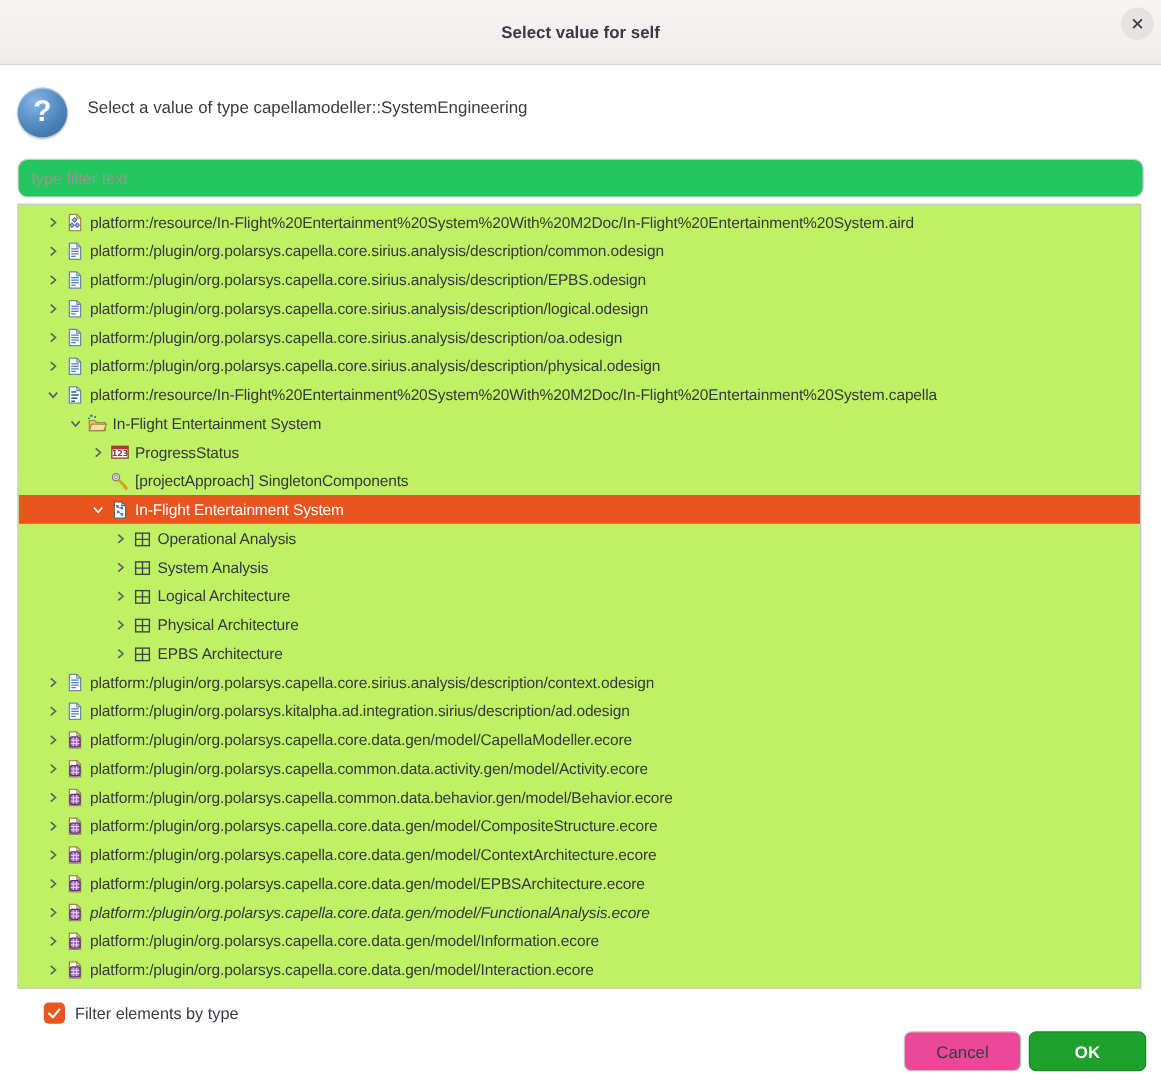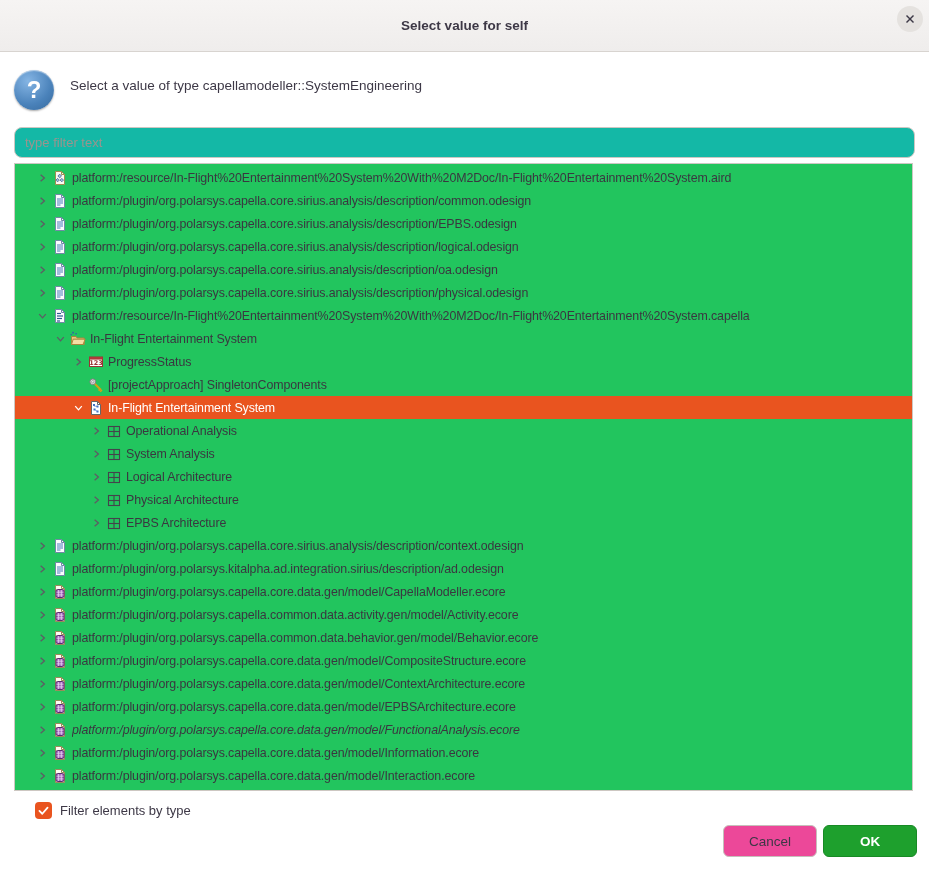--- a/index.html
+++ b/index.html
@@ -32,28 +32,28 @@
     width:40px;height:40px;border-radius:50%;flex:0 0 40px;
     background:radial-gradient(circle at 35% 28%,#85b5e4,#4a82ba 60%,#36699c);
     box-shadow:0 1px 2px rgba(0,0,0,.35), inset 0 1px 1px rgba(255,255,255,.5);
     color:#fff;font-size:24px;font-weight:bold;
     display:flex;align-items:center;justify-content:center;
   }
   .header-msg{font-size:13.5px;margin:8px 0 0 16px;color:#3d3846;}
   
   .filter-input{
     display:block;margin:17px 14px 0 14px;width:901px;height:31px;
-    border:1px solid var(--border);border-radius:8px;background:#14b8a6;
+    border:1px solid var(--border);border-radius:8px;background:#22c55e;
     font-family:inherit;font-size:13px;color:#3d3846;padding:0 10px;outline:none;
   }
   .filter-input::placeholder{color:#9a948e;}
   
   .tree{
     margin:5px 16px 0 14px;width:899px;height:628px;
-    border:1px solid var(--border);background:#22c55e;overflow:hidden;
+    border:1px solid var(--border);background:#bef264;overflow:hidden;
     padding-top:2px;
   }
   .row{
     height:23px;display:flex;align-items:center;white-space:nowrap;
     font-size:12.4px;letter-spacing:-0.1px;color:#3a3740;cursor:default;
   }
   .row .chev{width:15px;height:16px;flex:0 0 15px;display:flex;align-items:center;justify-content:center;}
   .row .ico{width:16px;height:16px;flex:0 0 16px;margin:0 4px 0 2px;display:flex;align-items:center;justify-content:center;}
   .row .lbl{overflow:hidden;}
   .row.selected{background:var(--accent);color:#ffffff;}

